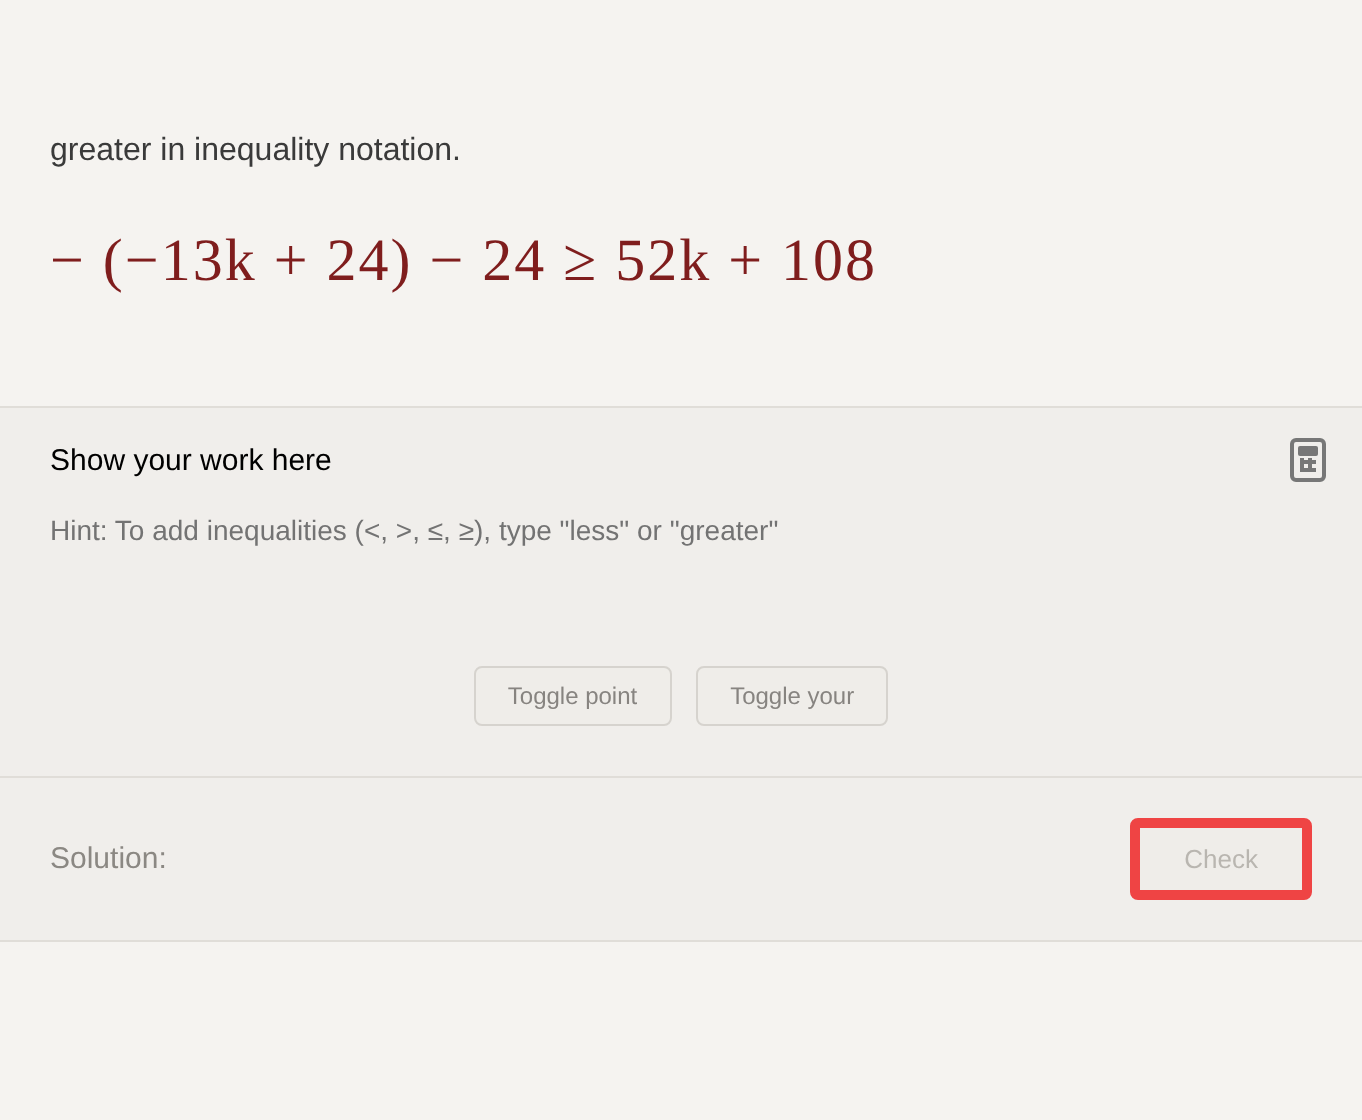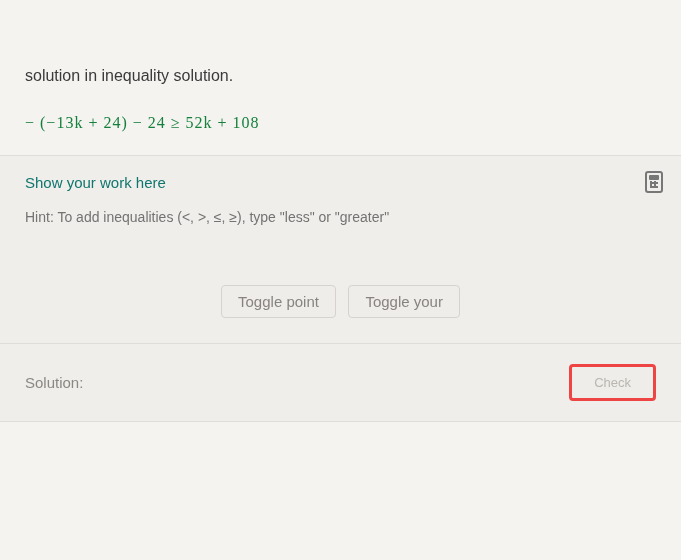--- a/index.html
+++ b/index.html
@@ -13,36 +13,36 @@
       color: #333;
     }
     .question-text {
       font-size: 16px;
       line-height: 1.7;
       color: #3a3a3a;
       margin-bottom: 25px;
     }
     .equation {
       font-family: "Times New Roman", serif;
-      font-size: 16px;
-      color: #15803d;
-      margin-bottom: 23px;
+      font-size: 30px;
+      color: #7f1d1d;
+      margin-bottom: 55px;
       letter-spacing: 1px;
     }
     .work-area {
       background: #f0eeeb;
       border-top: 1px solid #e0ddd8;
       border-bottom: 1px solid #e0ddd8;
       margin-left: -25px;
       margin-right: -25px;
       padding: 18px 25px 0 25px;
       position: relative;
     }
     .show-work {
-      color: #0f766e;
+      color: #000000;
       font-size: 15px;
       margin-bottom: 18px;
     }
     .hint {
       color: #737373;
       font-size: 14px;
       margin-bottom: 60px;
     }
     .calculator-icon {
       position: absolute;
@@ -142,53 +142,53 @@
     }
     .toggle-row {
       text-align: center;
       margin-bottom: 25px;
     }
     .toggle-btn {
       display: inline-block;
       border: 1px solid #d6d3ce;
       border-radius: 4px;
       padding: 7px 16px;
-      font-size: 15px;
+      font-size: 12px;
       color: #878480;
       background: #efede9;
       margin: 0 4px;
     }
     .solution-row {
       border-top: 1px solid #e0ddd8;
       margin-left: -25px;
       margin-right: -25px;
       padding: 20px 25px;
       display: flex;
       justify-content: space-between;
       align-items: center;
     }
     .solution-label {
       color: #8b8883;
       font-size: 15px;
     }
     .check-btn {
-      border: 3px solid #ef4444;
+      border: 5px solid #ef4444;
       border-radius: 4px;
       padding: 8px 22px;
       font-size: 13px;
       color: #b9b6b0;
       background: #efede9;
     }
   </style>
 </head>
 <body>
 
 <div class="question-text">
   <br>
-  <span>solution in inequality solution.</span>
+  <span>greater in inequality notation.</span>
 </div>
 
 <div class="equation">− (−13k + 24) − 24 ≥ 52k + 108</div>
 
 <div class="work-area">
   <div class="calculator-icon"></div>
   <div class="show-work">Show your work here</div>
   <div class="hint">Hint: To add inequalities (&lt;, &gt;, ≤, ≥), type "less" or "greater"</div>
 
 

